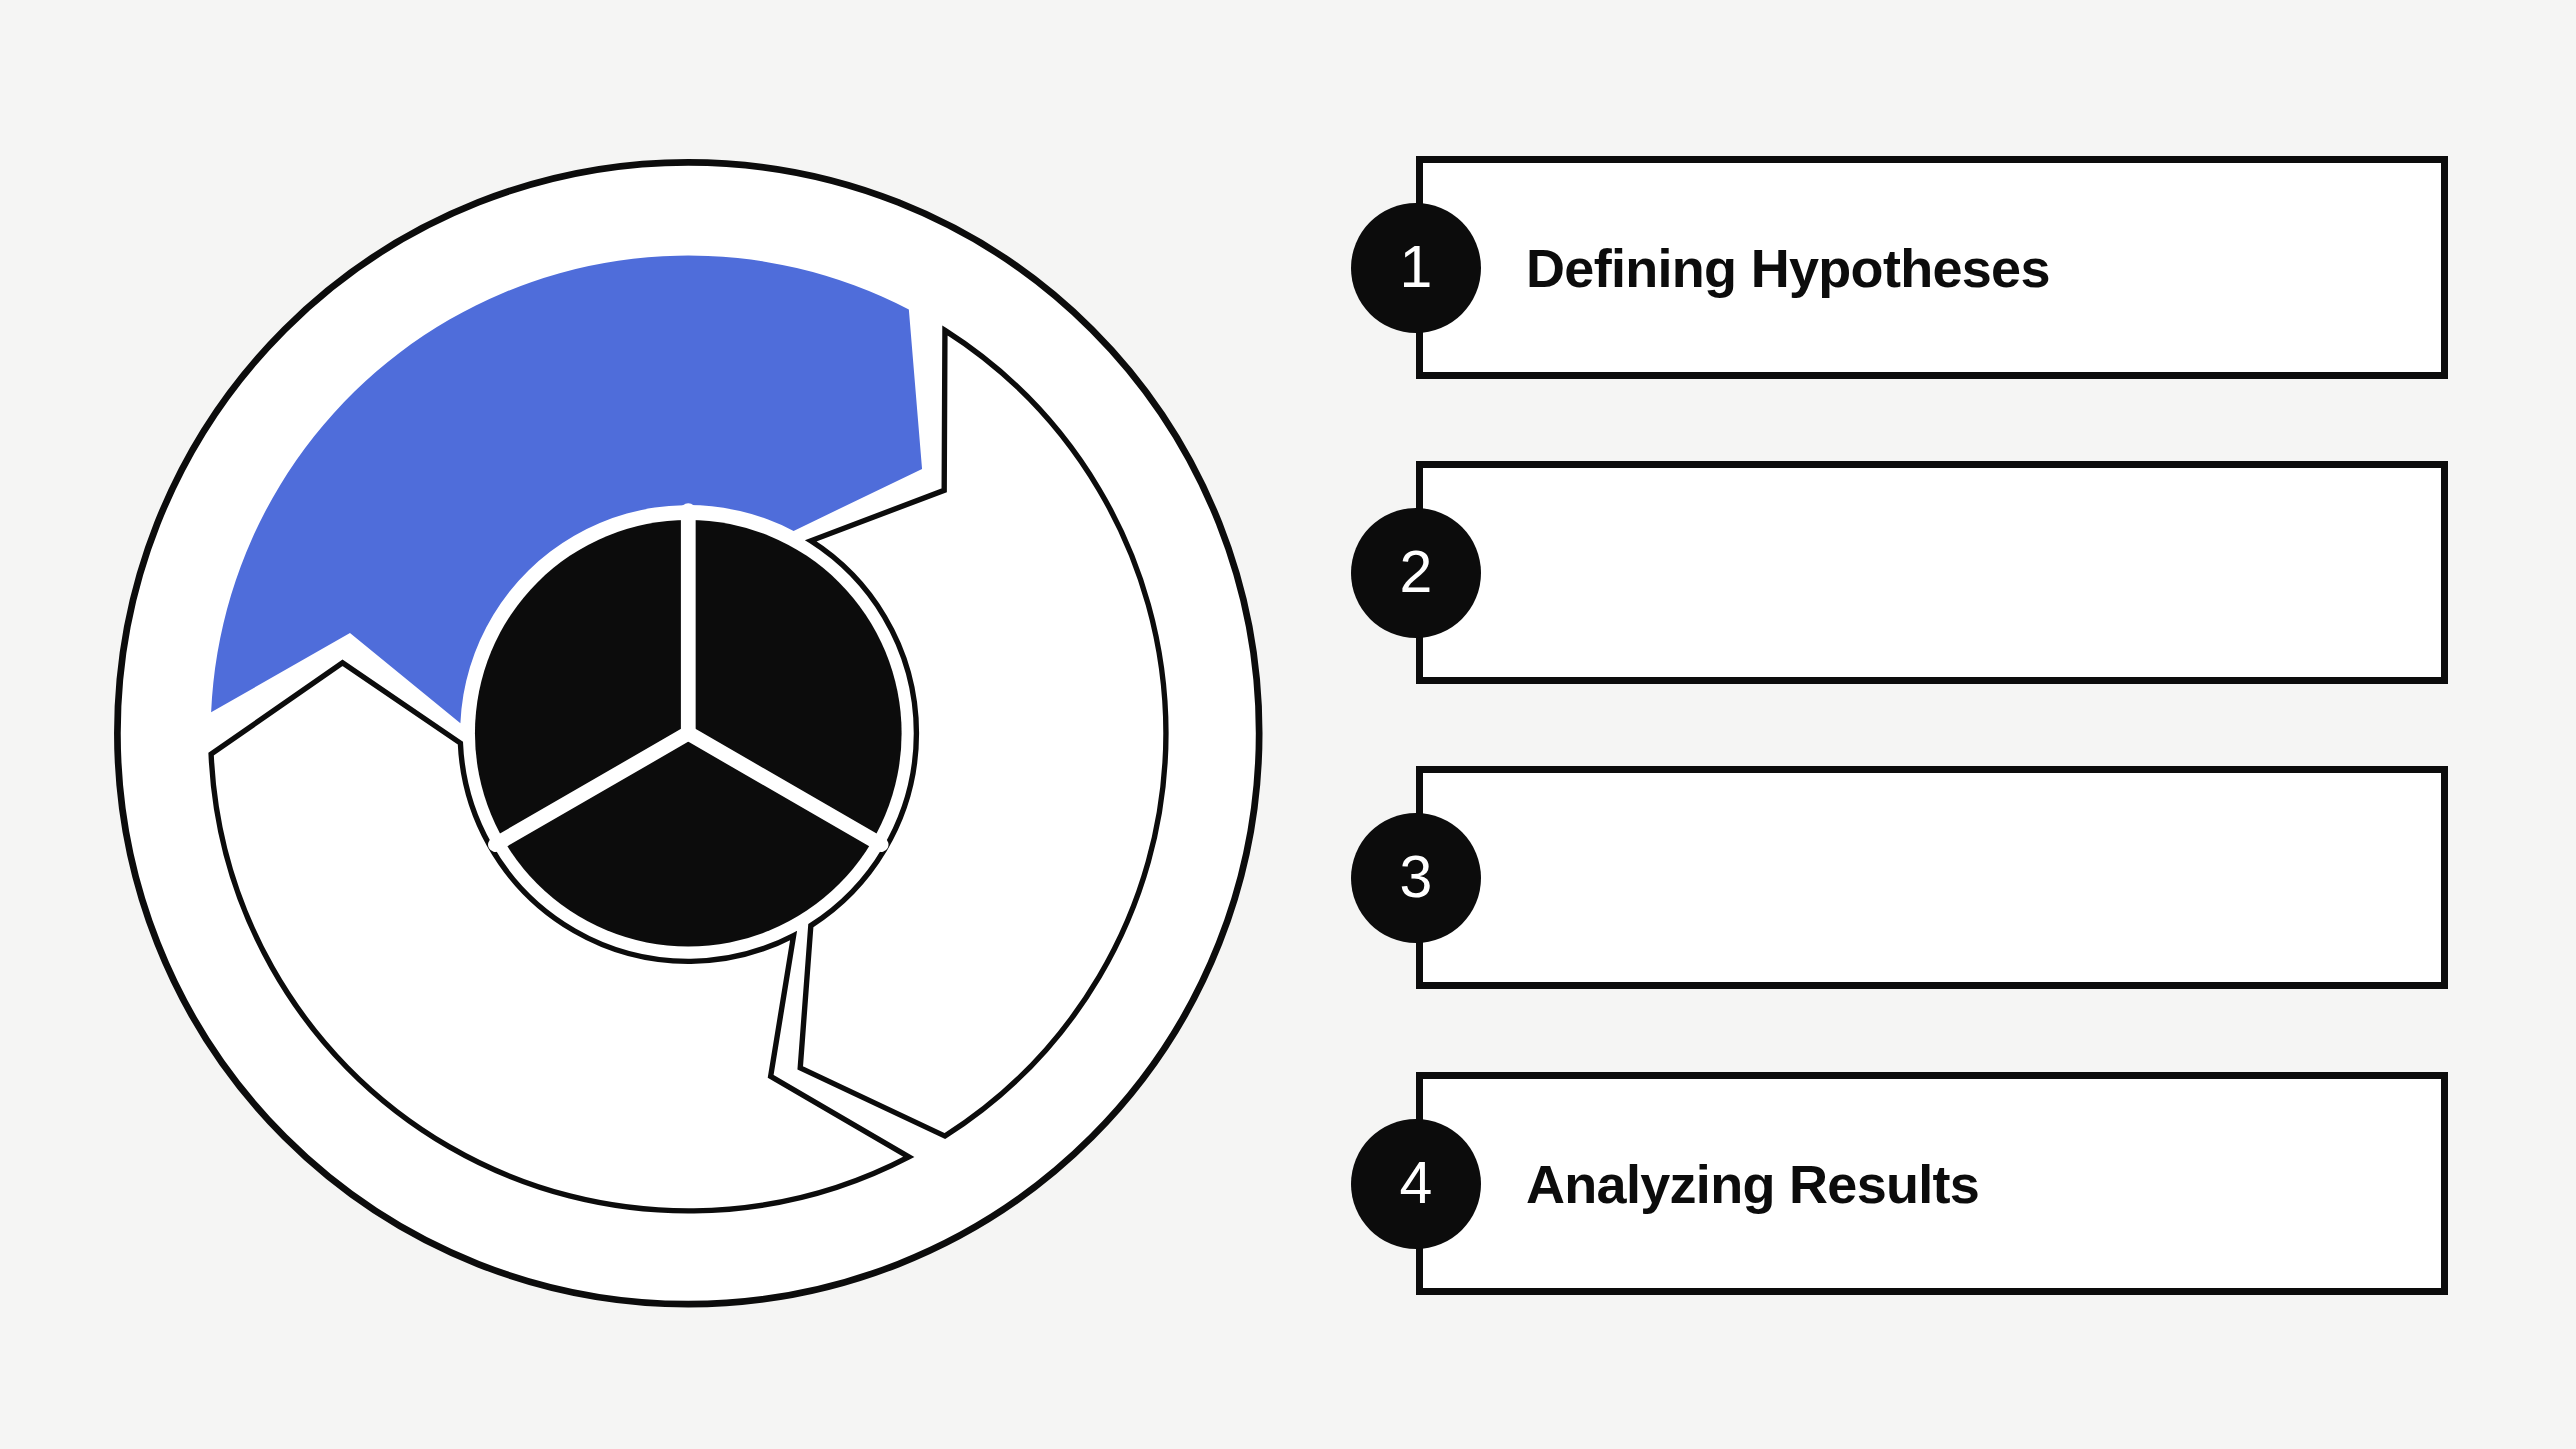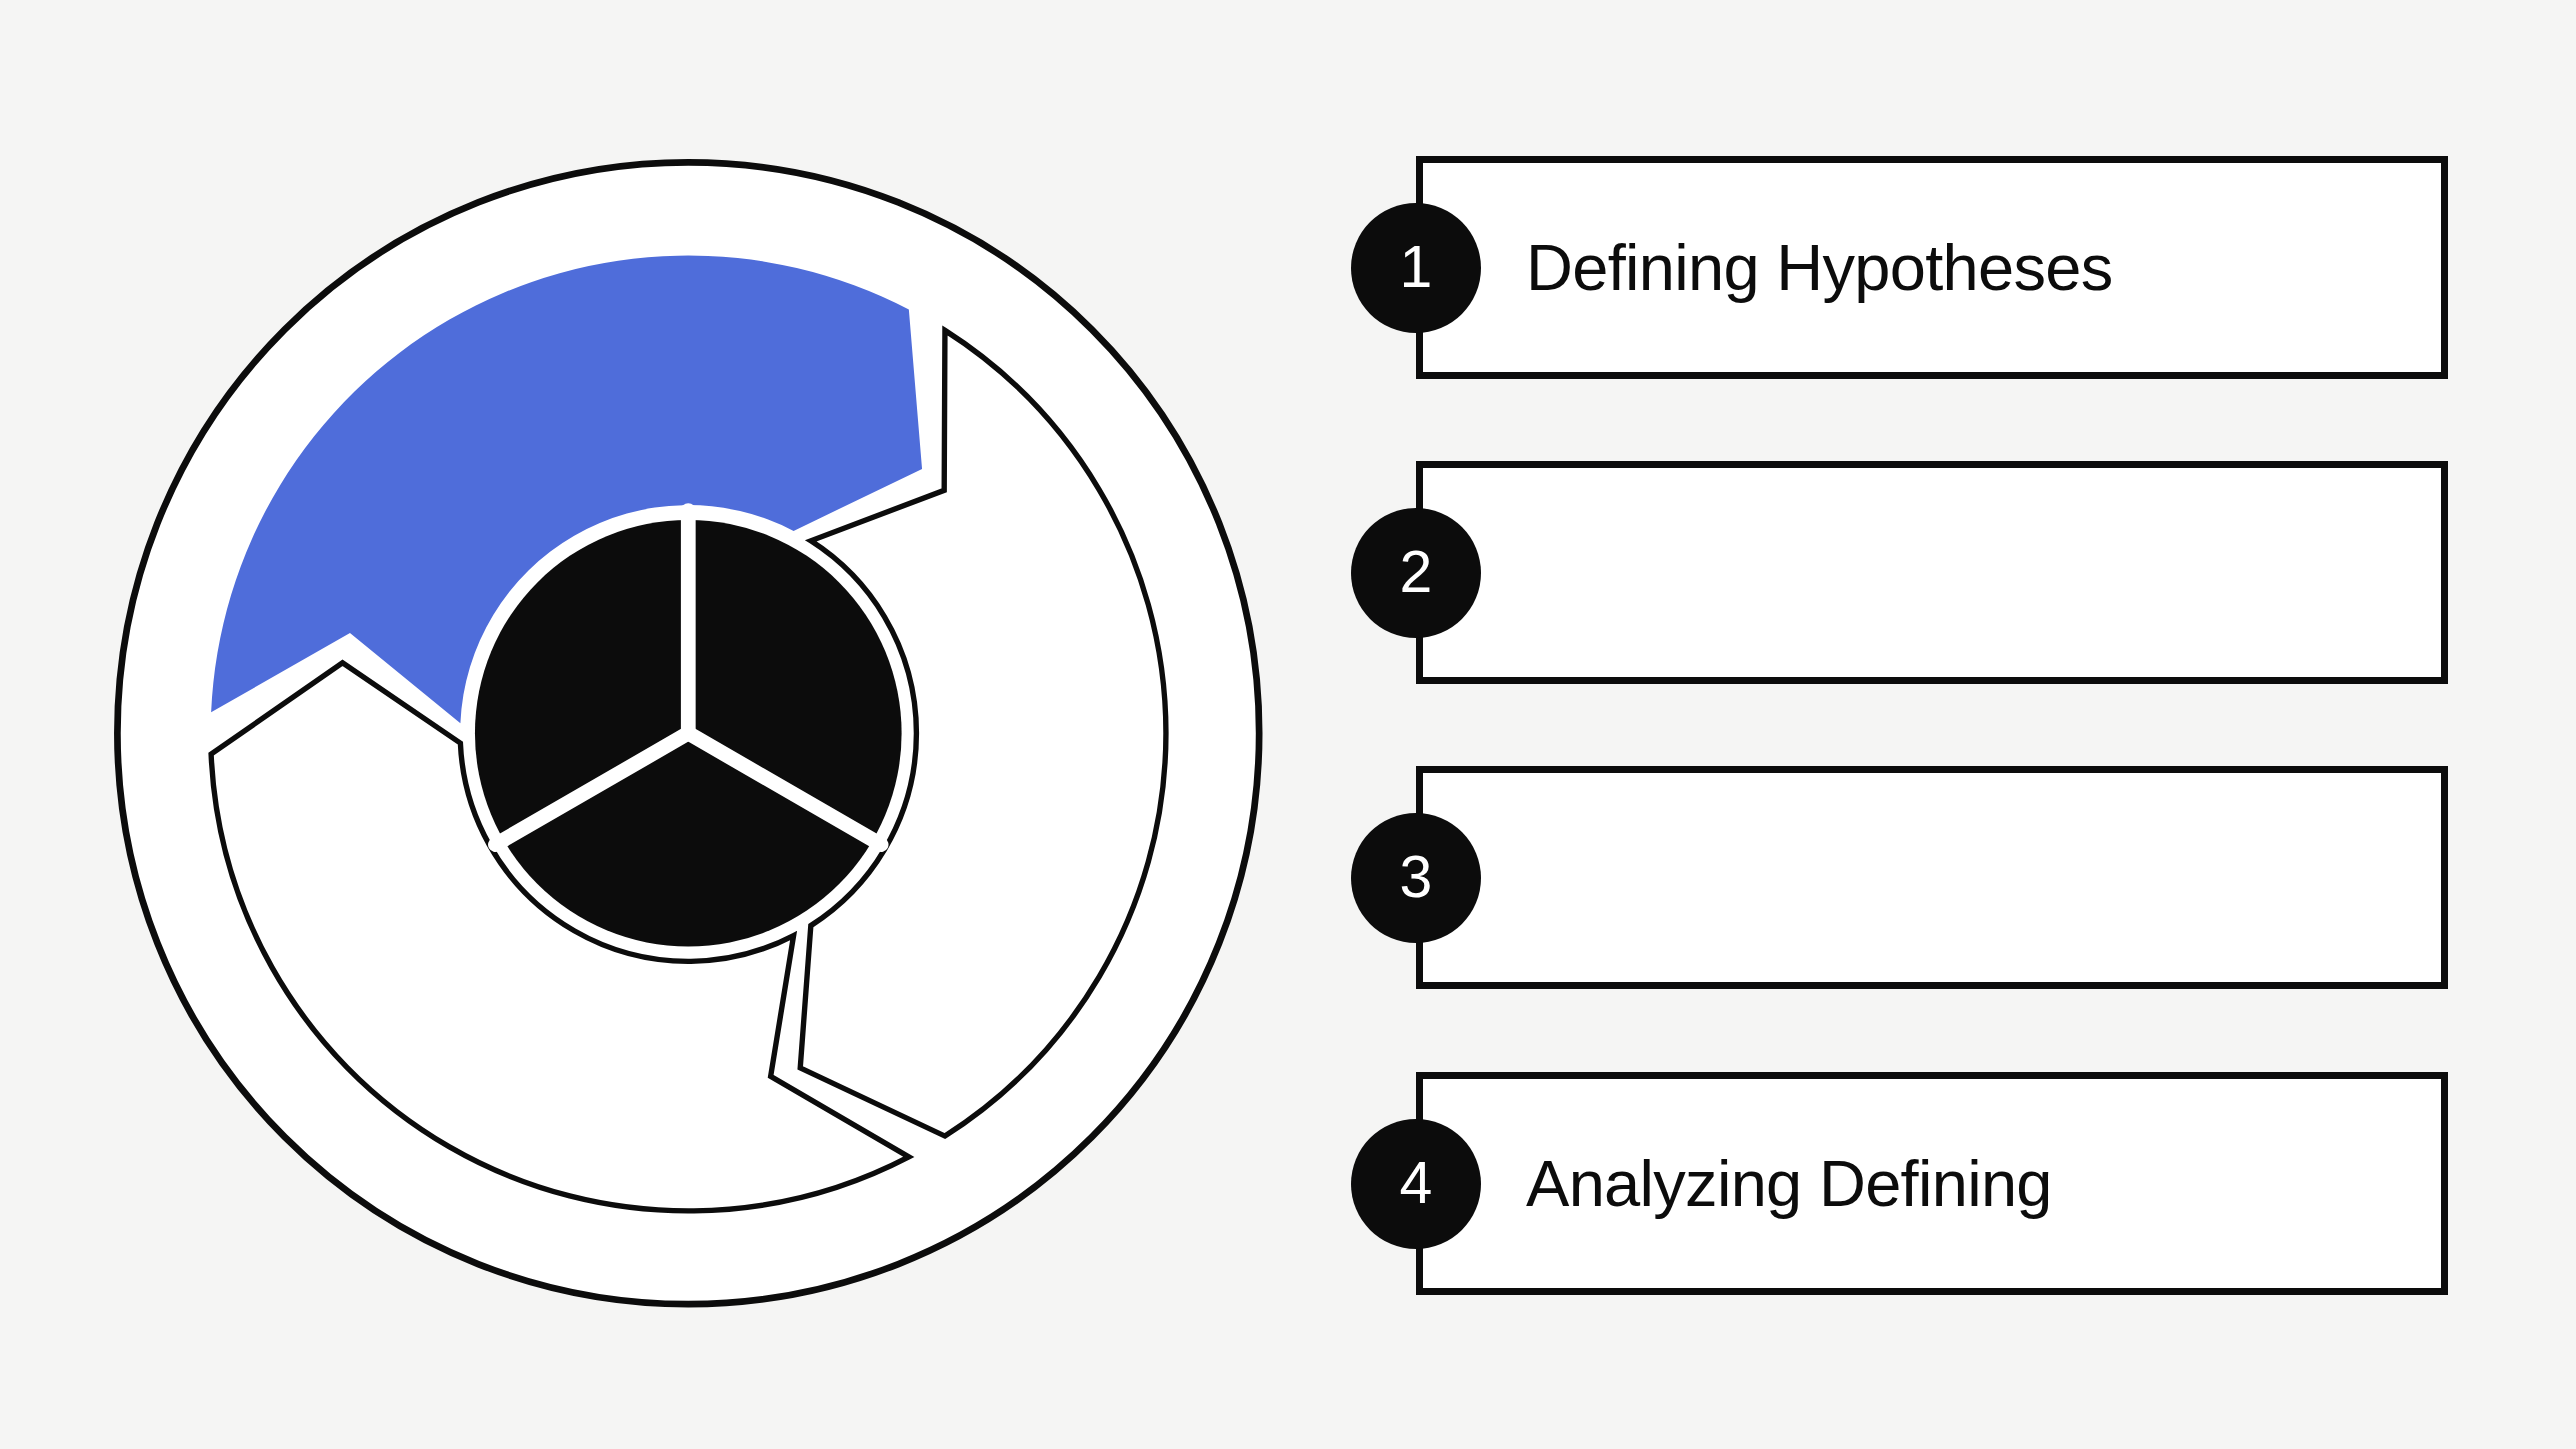--- a/index.html
+++ b/index.html
@@ -62,22 +62,22 @@
     align-items: center;
     justify-content: center;
   }
   .badge span {
     color: var(--surface, #ffffff);
     font-size: 59px;
     font-weight: 500;
     line-height: 1;
   }
   .step-label {
-    font-size: 65px;
-    font-weight: 400;
+    font-size: 54px;
+    font-weight: 700;
     letter-spacing: -0.7px;
     color: var(--ink, #0c0c0c);
     white-space: nowrap;
   }
 </style>
 </head>
 <body>
 
 <div class="canvas">
 
@@ -112,18 +112,18 @@
     <div class="step step-3">
       <div class="badge">
         <span>3</span>
       </div>
     </div>
 
     <div class="step step-4">
       <div class="badge">
         <span>4</span>
       </div>
-      <div class="step-label">Analyzing Defining</div>
+      <div class="step-label">Analyzing Results</div>
     </div>
 
   </div>
 </div>
 
 
 </body></html>

